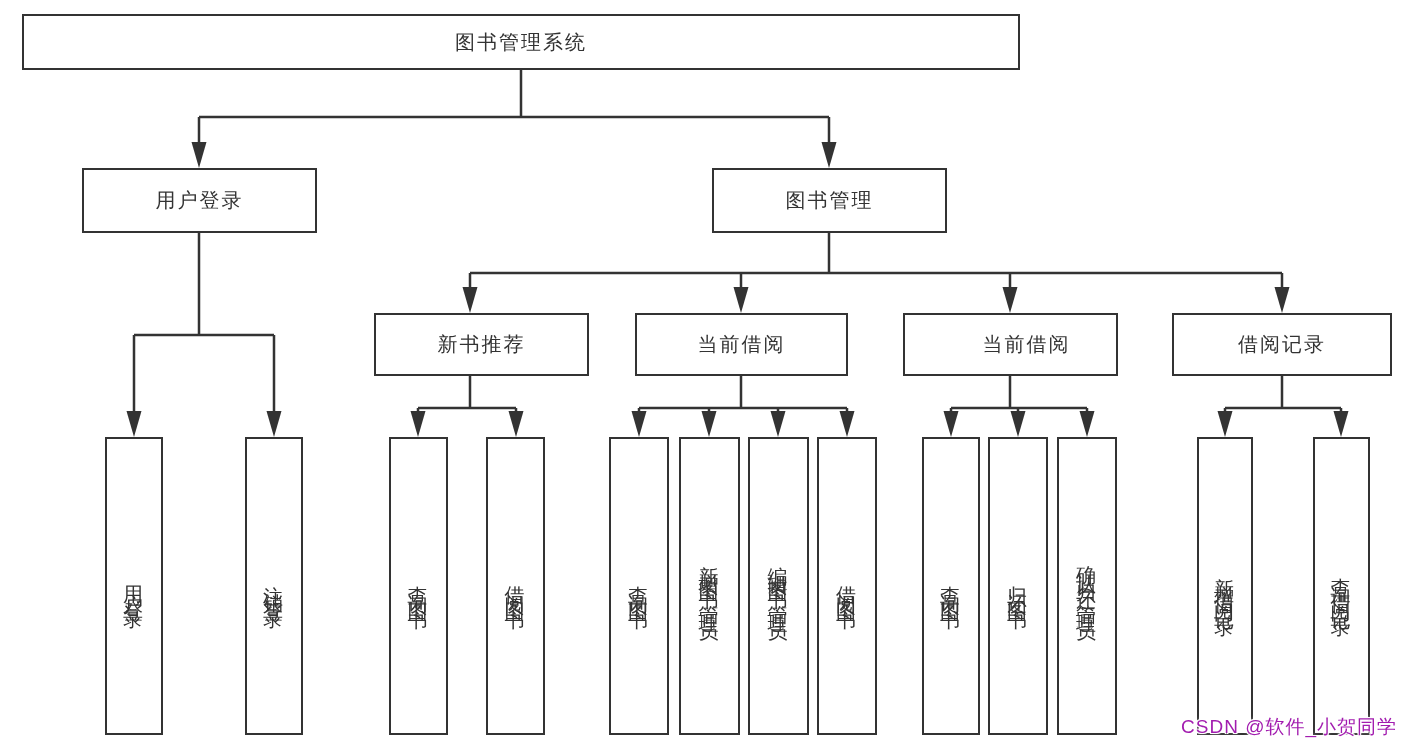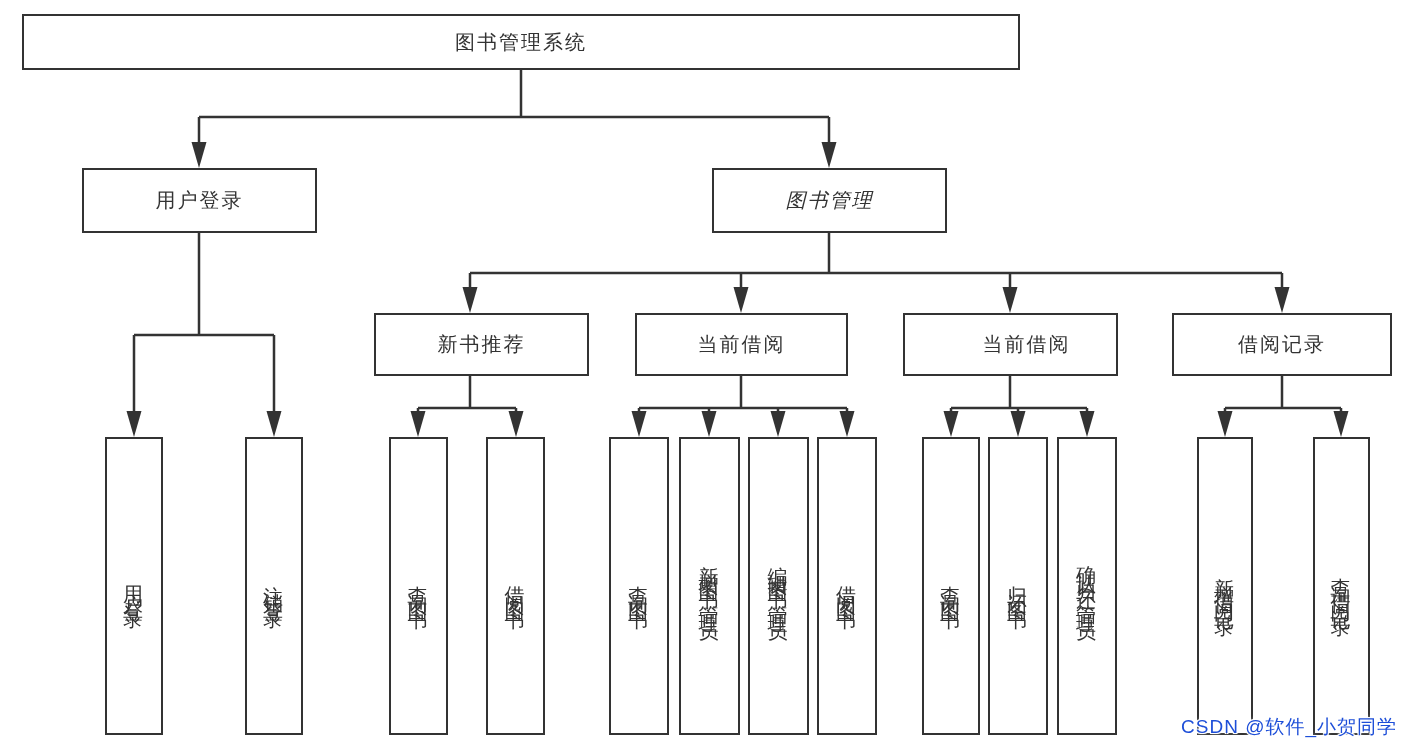--- a/index.html
+++ b/index.html
@@ -51,21 +51,21 @@
     text-orientation: mixed;
     white-space: nowrap;
     font-size: 20px;
     letter-spacing: 8px;
     color: #333333;
   }
   
   .n-root   { left: 22px;  top: 14px;  width: 998px; height: 56px; }
   
   .n-ulogin { left: 82px;  top: 168px; width: 235px; height: 65px; }
-  .n-bmgmt  { left: 712px; top: 168px; width: 235px; height: 65px; font-style: italic; }
+  .n-bmgmt  { left: 712px; top: 168px; width: 235px; height: 65px; }
   
   .n-nbrec  { left: 374px;  top: 313px; width: 215px; height: 63px; }
   .n-bborr  { left: 635px;  top: 313px; width: 213px; height: 63px; }
   .n-cborr  { left: 903px;  top: 313px; width: 215px; height: 63px; padding-left: 32px; }
   .n-brec   { left: 1172px; top: 313px; width: 220px; height: 63px; }
   
   .l-ul1 { left: 105px;  width: 58px; }
   .l-ul2 { left: 245px;  width: 58px; }
   .l-nb1 { left: 389px;  width: 59px; }
   .l-nb2 { left: 486px;  width: 59px; }
@@ -77,21 +77,21 @@
   .l-cb2 { left: 988px;  width: 60px; }
   .l-cb3 { left: 1057px; width: 60px; }
   .l-br1 { left: 1197px; width: 56px; }
   .l-br2 { left: 1313px; width: 57px; }
   .watermark {
     position: absolute;
     right: 8px;
     bottom: 7px;
     font-size: 19px;
     letter-spacing: 1px;
-    color: #1d4ed8;
+    color: #a21caf;
     text-shadow:
       1px 1px 0 #ffffff, -1px -1px 0 #ffffff,
       1px -1px 0 #ffffff, -1px 1px 0 #ffffff,
       0 0 4px #ffffff;
     z-index: 5;
   }
 </style>
 </head>
 <body>
 

